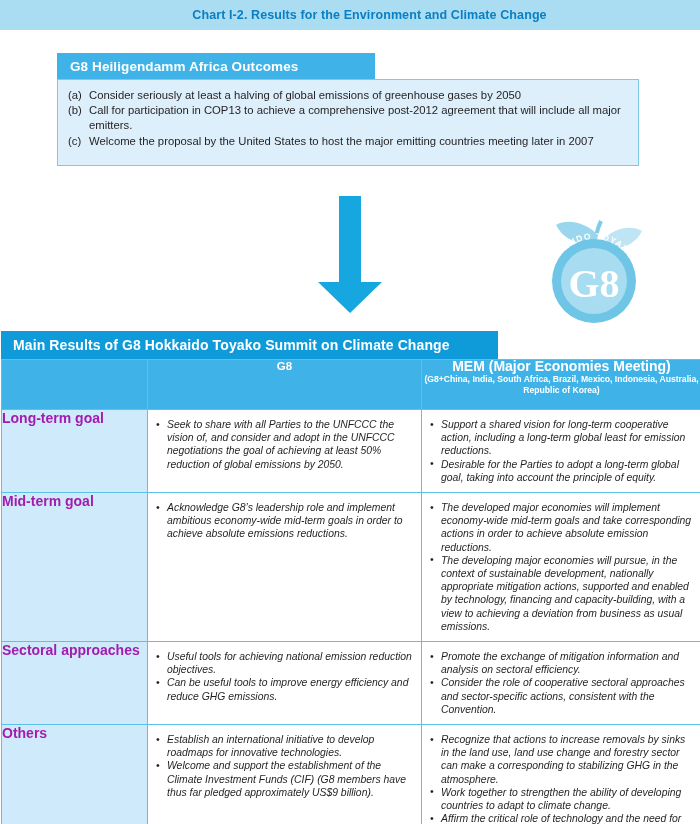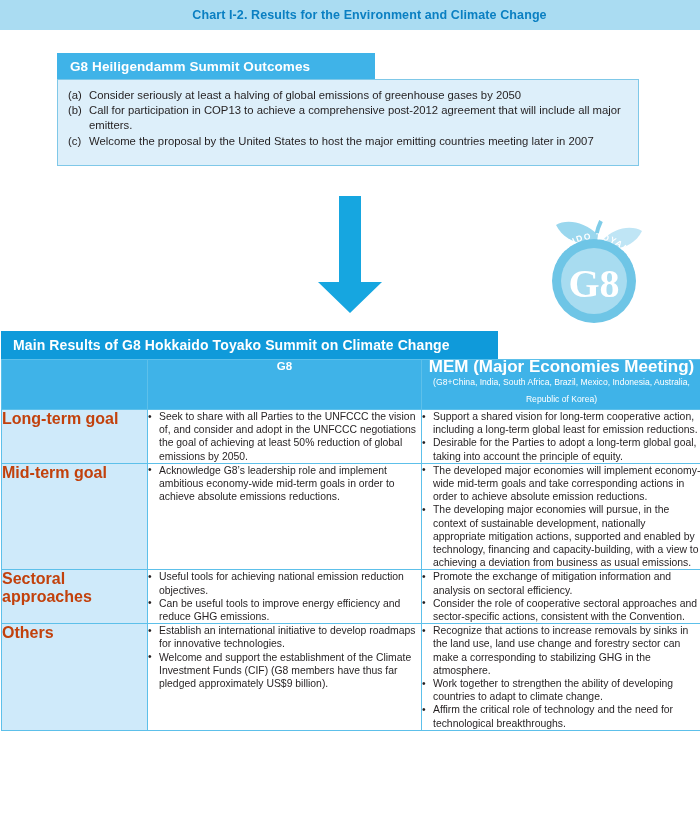--- a/index.html
+++ b/index.html
@@ -143,49 +143,50 @@
     height: 50px;
     padding: 4px 6px;
   }
   .hdr-g8 {
     color: #ffffff;
     font-size: 11.5px;
     font-weight: bold;
   }
   .hdr-mem-main {
     color: #ffffff;
-    font-size: 17px;
+    font-size: 14px;
     font-weight: bold;
     line-height: 13px;
     text-align: center;
   }
   .hdr-mem-sub {
     color: #ffffff;
     font-size: 8.6px;
-    font-weight: normal;
-    line-height: 17px;
+    font-weight: bold;
+    line-height: 11px;
     margin-top: 1px;
   }
 
   td.rowlabel {
     background: #cfeafa;
     vertical-align: middle;
     padding: 6px 0 6px 12px;
-    font-size: 16px;
-    font-weight: bold;
-    color: #c2410c;
+    font-size: 14px;
+    font-weight: bold;
+    color: #a21caf;
   }
   td.cell {
     background: #ffffff;
     padding: 6px 9px 7px 9px;
   }
   ul.bullets {
-    margin: 0;
+    margin: 8px;
     padding: 0;
     list-style: none;
+    font-style: italic;
   }
   ul.bullets li {
     position: relative;
     padding-left: 11px;
     font-size: 10.4px;
     line-height: 13.2px;
     color: #231f20;
     margin-bottom: 0px;
   }
   ul.bullets li::before {
@@ -202,21 +203,21 @@
 <body>
 
 <div id="page">
 
   <div class="chart-banner">
     <span class="chart-banner-text">Chart I-2. Results for the Environment and Climate Change</span>
   </div>
 
   <div class="outcomes-wrap">
     <div class="outcomes-header">
-      <span class="outcomes-header-text">G8 Heiligendamm Summit Outcomes</span>
+      <span class="outcomes-header-text">G8 Heiligendamm Africa Outcomes</span>
     </div>
     <div class="outcomes-body">
       <div class="outcome-item">
         <span class="outcome-marker">(a)</span>
         <span class="outcome-text">Consider seriously at least a halving of global emissions of greenhouse gases by 2050</span>
       </div>
       <div class="outcome-item">
         <span class="outcome-marker">(b)</span>
         <span class="outcome-text">Call for participation in COP13 to achieve a comprehensive post-2012 agreement that will include all major emitters.</span>
       </div>

